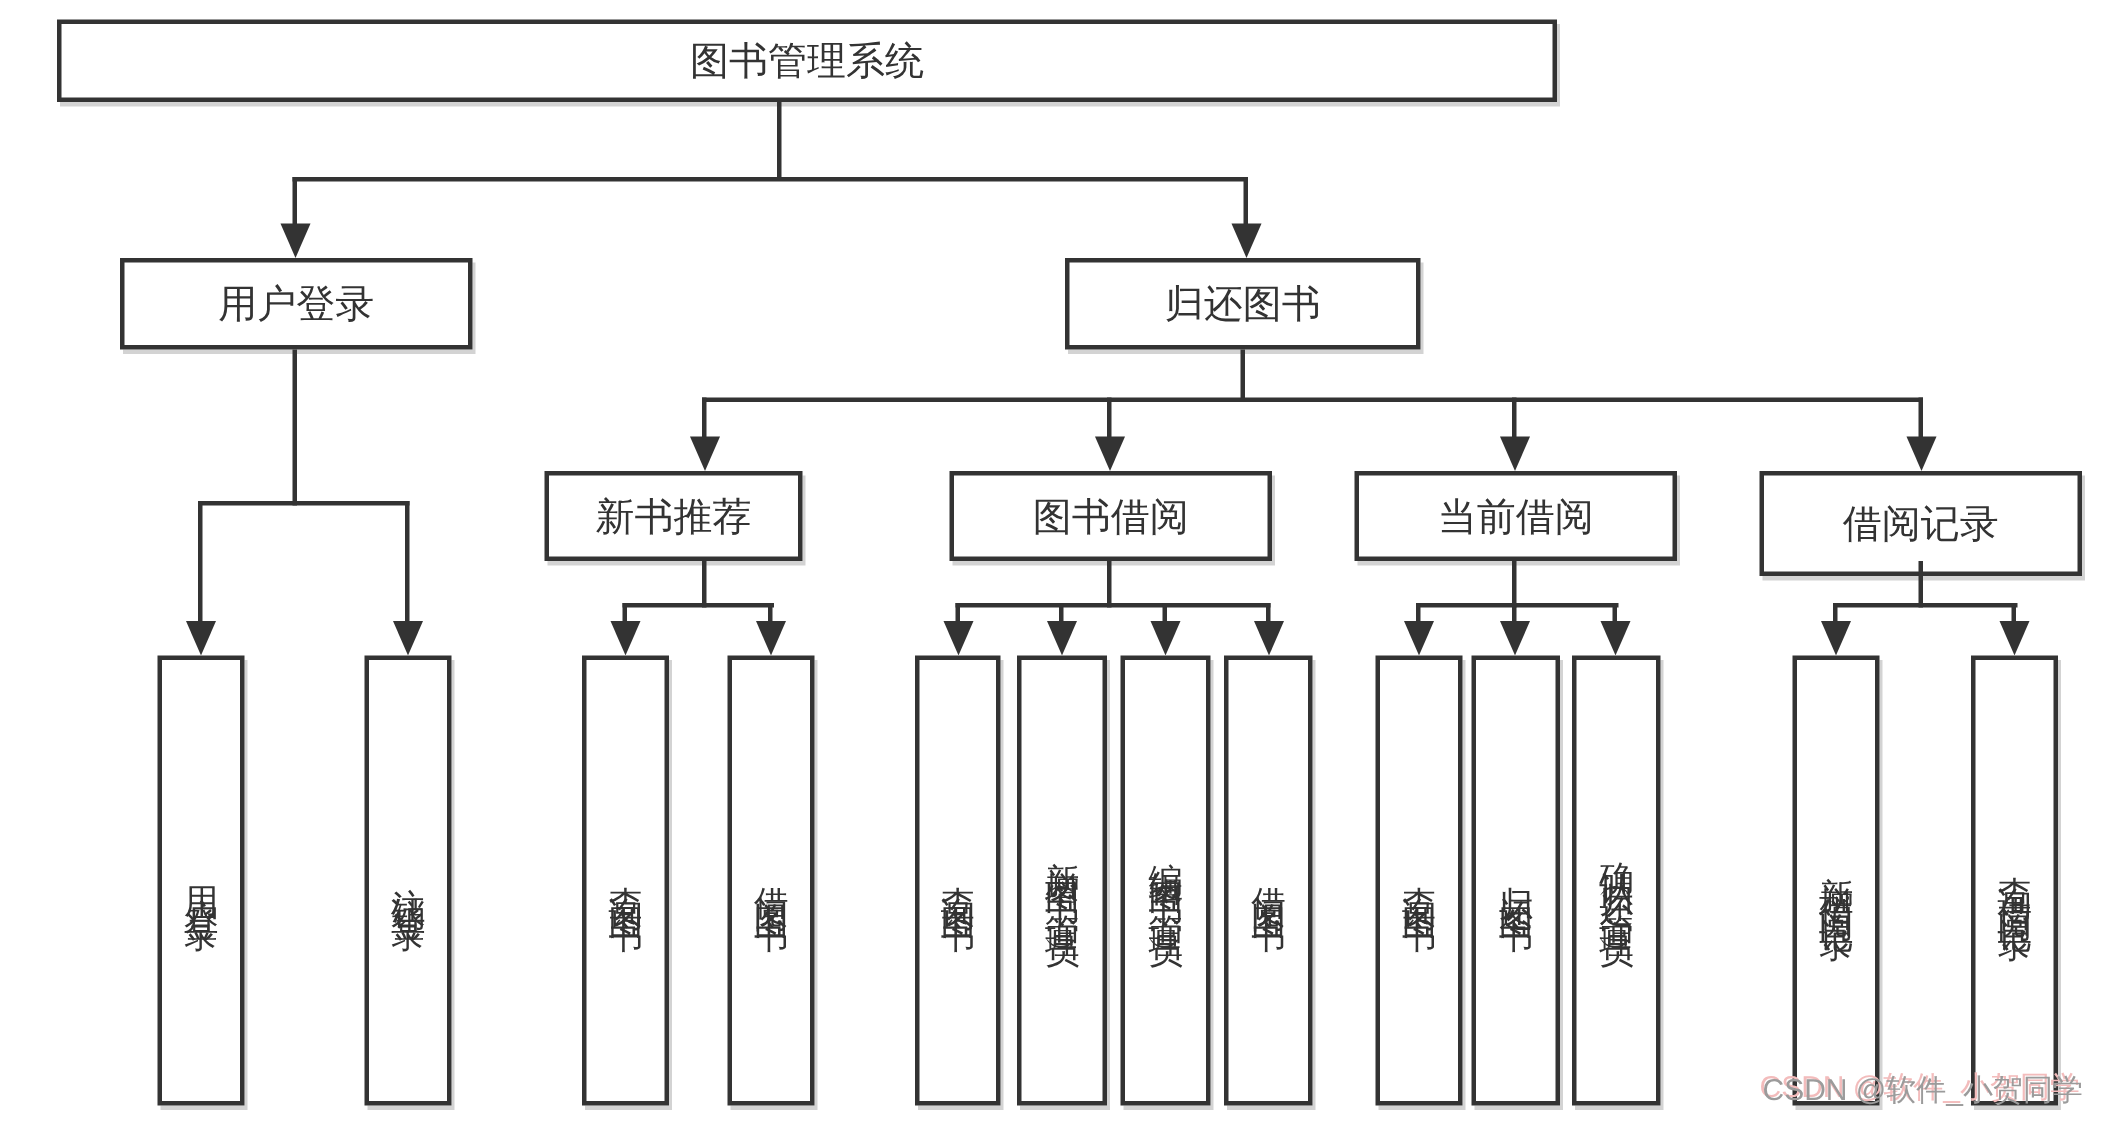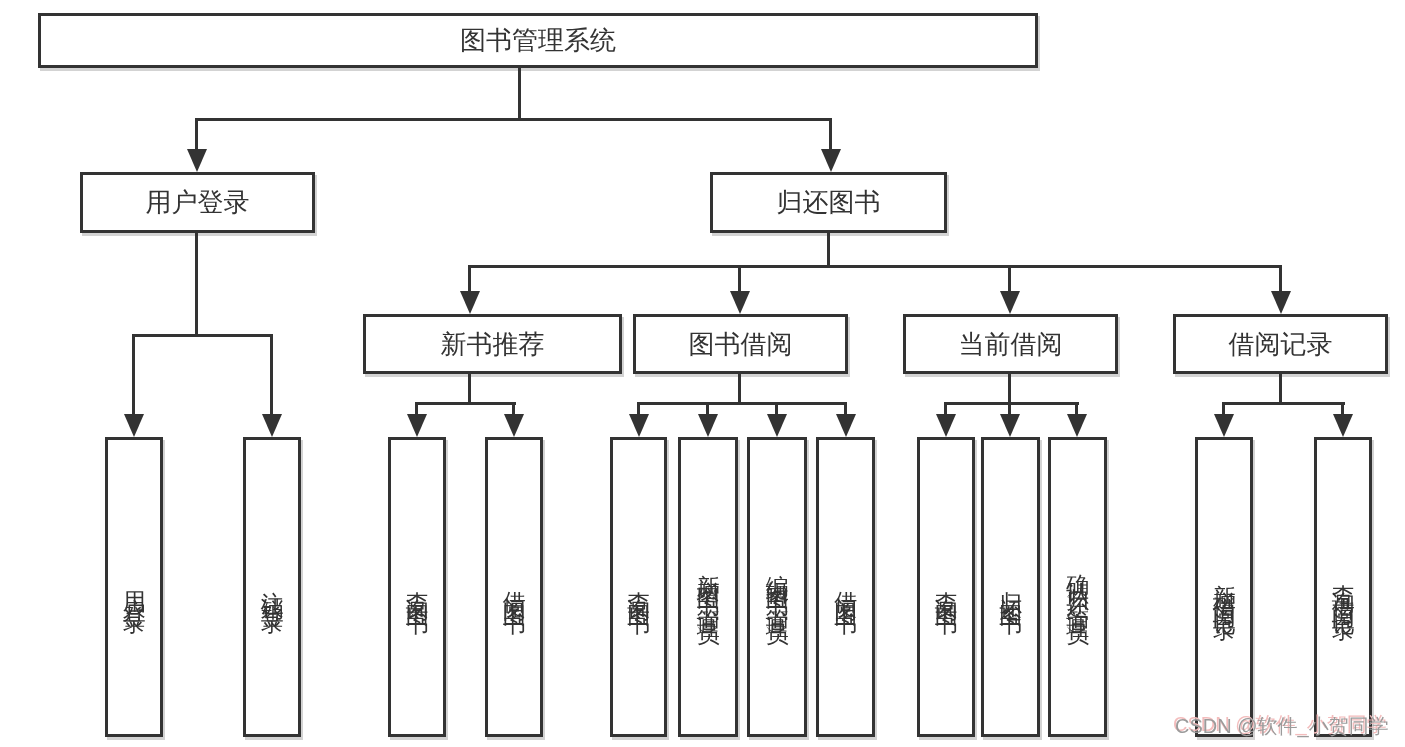--- a/index.html
+++ b/index.html
@@ -62,24 +62,24 @@
   <div class="hline" style="left:468px;top:265px;width:814px"></div>
   <div class="vline" style="left:468px;top:265px;height:27px"></div>
   <div class="vline" style="left:738px;top:265px;height:27px"></div>
   <div class="vline" style="left:1008px;top:265px;height:27px"></div>
   <div class="vline" style="left:1279px;top:265px;height:27px"></div>
   <div class="arrow" style="left:460px;top:291px"></div>
   <div class="arrow" style="left:730px;top:291px"></div>
   <div class="arrow" style="left:1000px;top:291px"></div>
   <div class="arrow" style="left:1271px;top:291px"></div>
 
-  <div class="box" style="left:363px;top:314px;width:259px;height:60px">新书推荐</div>
+  <div class="box" style="left:363px;top:314px;width:172px;height:60px">新书推荐</div>
   <div class="box" style="left:903px;top:314px;width:215px;height:60px">当前借阅</div>
   <div class="box" style="left:633px;top:314px;width:215px;height:60px">图书借阅</div>
-  <div class="box" style="left:1173px;top:314px;width:215px;height:60px">借阅记录</div>
+  <div class="box" style="left:1173px;top:314px;width:215px;height:70px">借阅记录</div>
 
   <div class="vline" style="left:468px;top:374px;height:31px"></div>
   <div class="hline" style="left:415px;top:402px;width:101px"></div>
   <div class="vline" style="left:415px;top:402px;height:13px"></div>
   <div class="vline" style="left:512px;top:402px;height:13px"></div>
   <div class="arrow" style="left:407px;top:414px"></div>
   <div class="arrow" style="left:504px;top:414px"></div>
 
   <div class="vline" style="left:738px;top:374px;height:31px"></div>
   <div class="hline" style="left:637px;top:402px;width:210px"></div>

